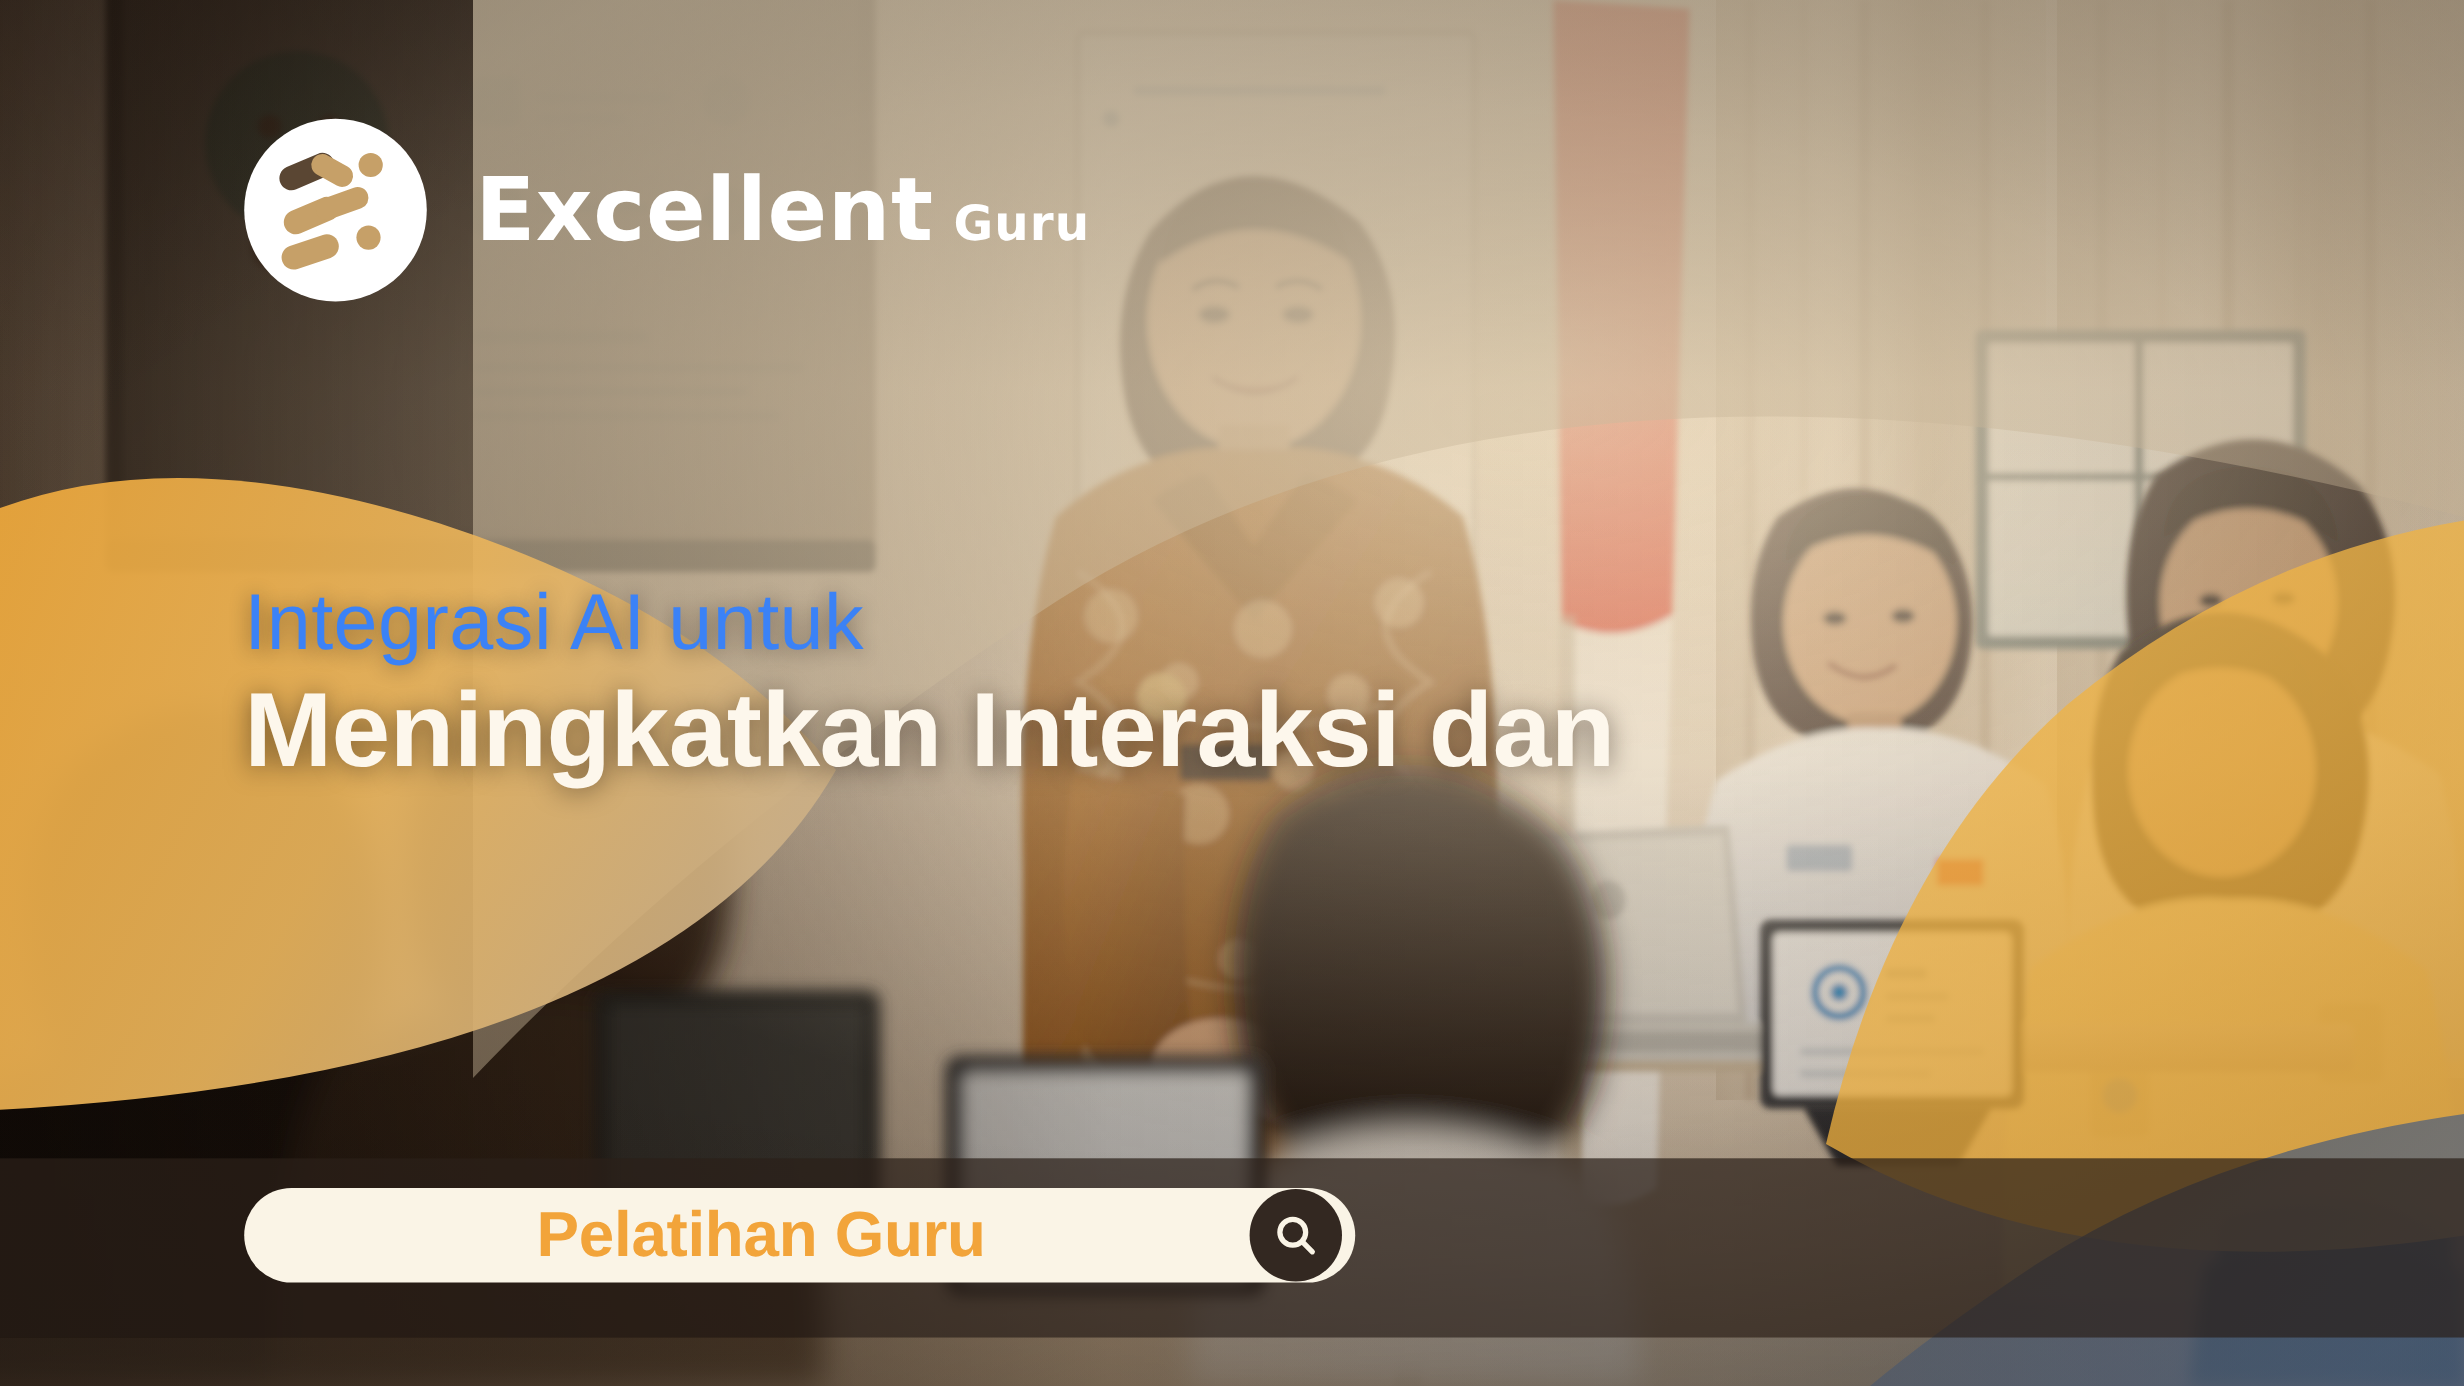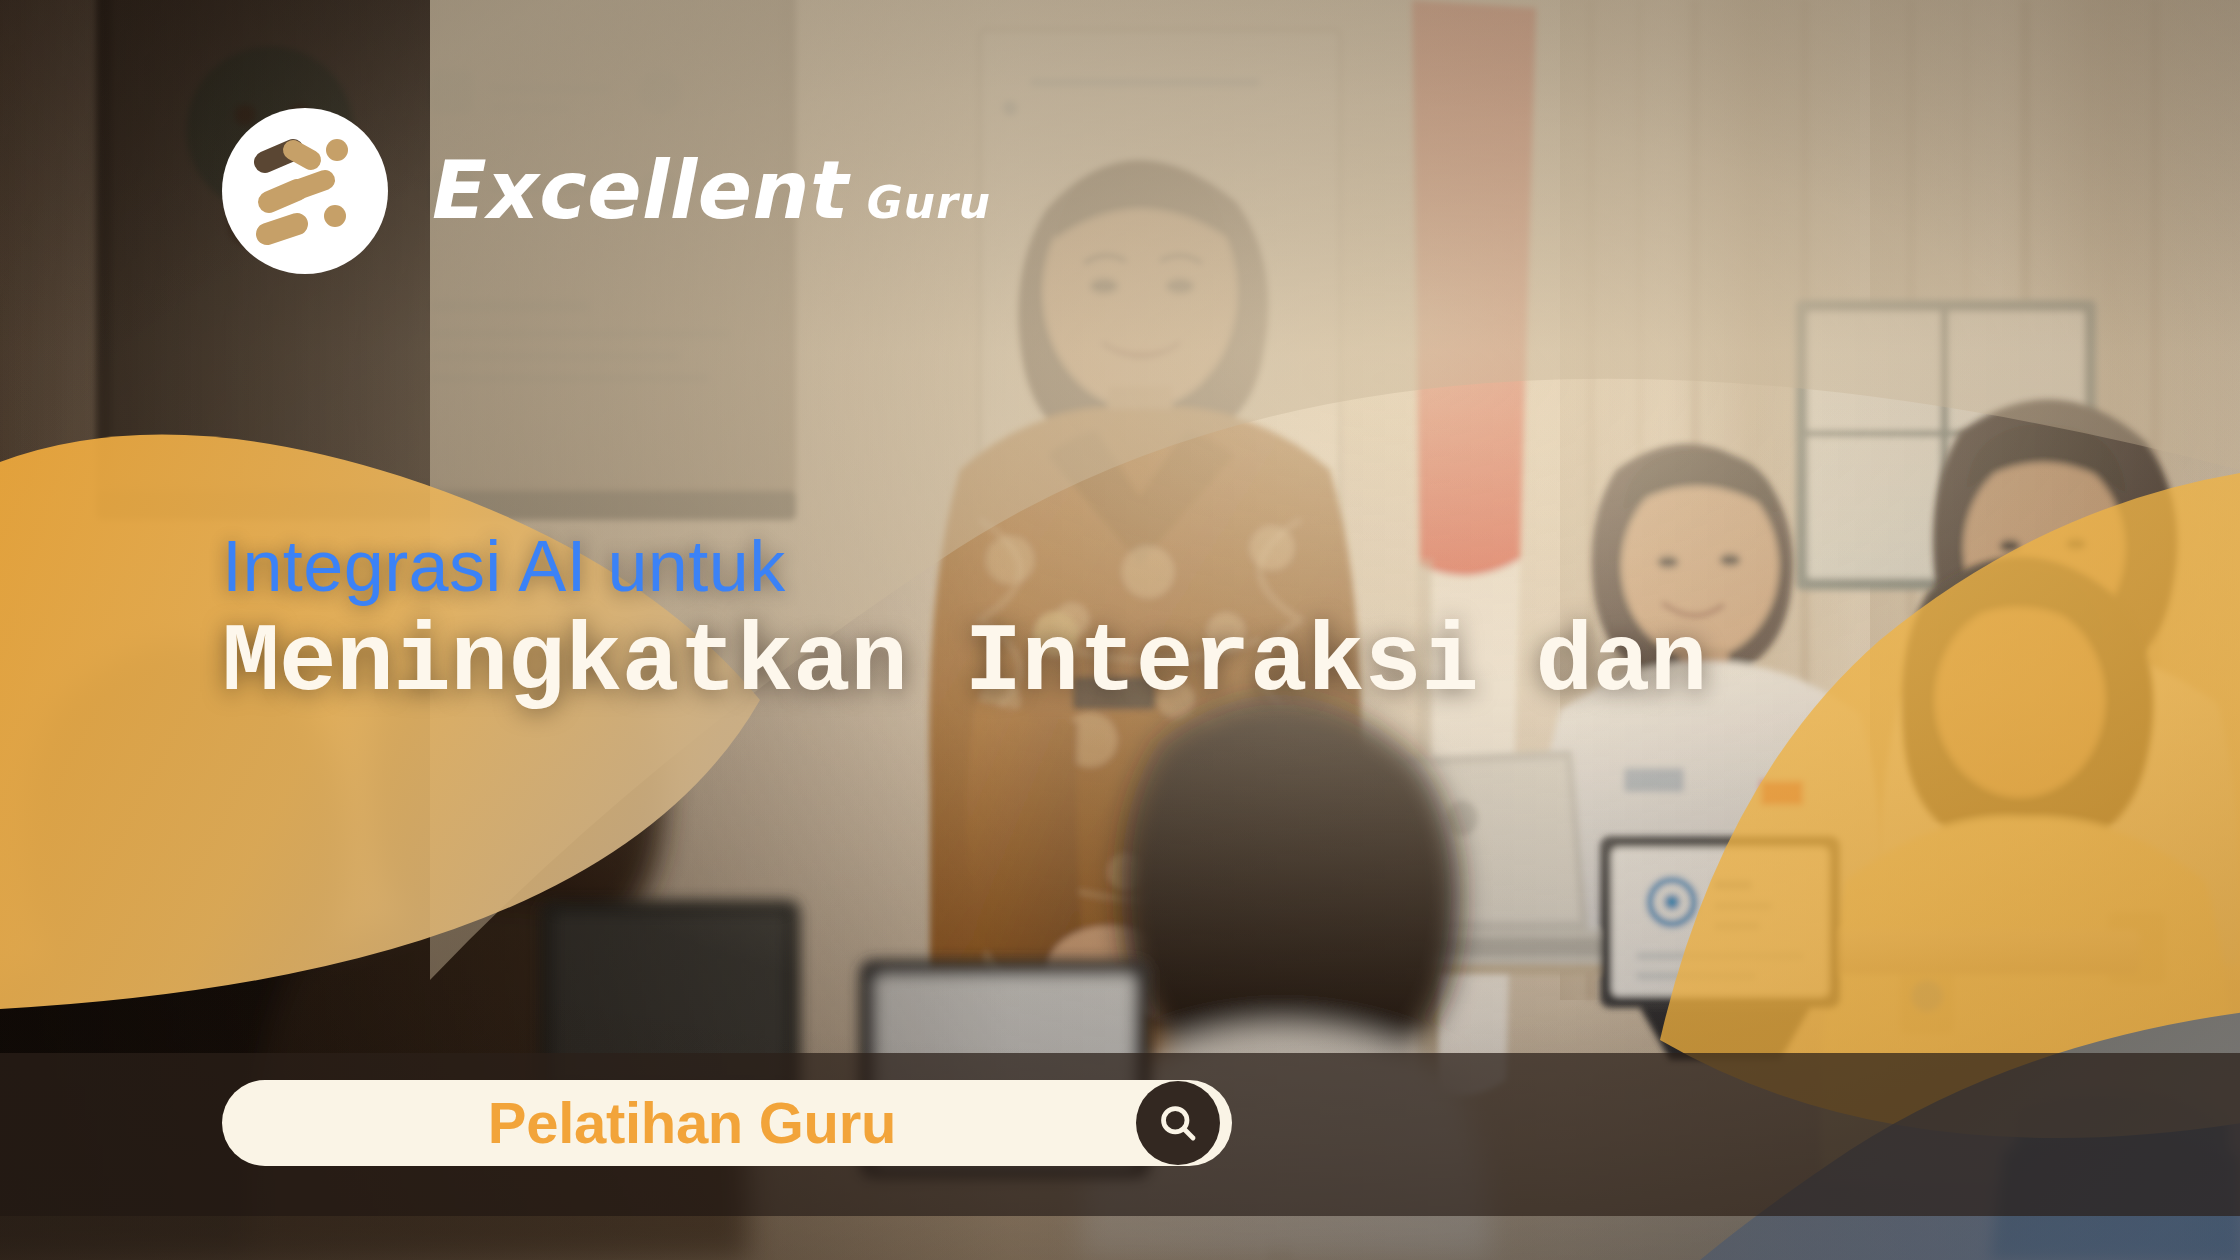--- a/index.html
+++ b/index.html
@@ -35,39 +35,39 @@
   .decor{position:absolute;inset:0;pointer-events:none;}
   .decor svg{position:absolute;inset:0;width:100%;height:100%;}
 
   
   .logo-row{position:absolute;left:222px;top:108px;display:flex;align-items:center;gap:44px;}
   .logo-badge{
     width:166px;height:166px;border-radius:50%;background:#ffffff;
     display:flex;align-items:center;justify-content:center;flex:0 0 auto;
   }
   .logo-badge svg{width:104px;height:110px;display:block;}
-  .logo-words{display:flex;align-items:baseline;gap:18px;font-style:italic;}
+  .logo-words{display:flex;align-items:baseline;gap:18px;}
   .logo-main{
     font-size:80px;font-weight:700;color:#fff;letter-spacing:.5px;line-height:1;
     font-family:"DejaVu Sans", sans-serif;
   }
   .logo-sub{
     font-size:44px;font-weight:700;color:#fff;letter-spacing:1px;line-height:1;
     font-family:"DejaVu Sans", sans-serif;
   }
 
   
   .headline{position:absolute;left:222px;top:528px;width:1760px;}
   .eyebrow{
     font-size:72px;font-weight:400;color:#3b82f6;letter-spacing:.4px;line-height:1.06;
     margin:0 0 6px 0;text-shadow:0 2px 18px rgba(25,16,10,.45);
   }
   .hl{
     font-size:96px;font-weight:700;color:#fdf7ec;letter-spacing:-.5px;line-height:1.12;
-    margin:0;text-shadow:0 3px 22px rgba(25,16,10,.5);white-space:nowrap;font-family:Liberation Mono, monospace;
+    margin:0;text-shadow:0 3px 22px rgba(25,16,10,.5);white-space:nowrap;
   }
 
   
   .band{
     position:absolute;left:0;right:0;top:1053px;height:163px;
     background:rgba(43,32,25,.72);
   }
   .pill{
     position:absolute;left:222px;top:1080px;width:1010px;height:86px;
     background:#faf4e6;border-radius:60px;

